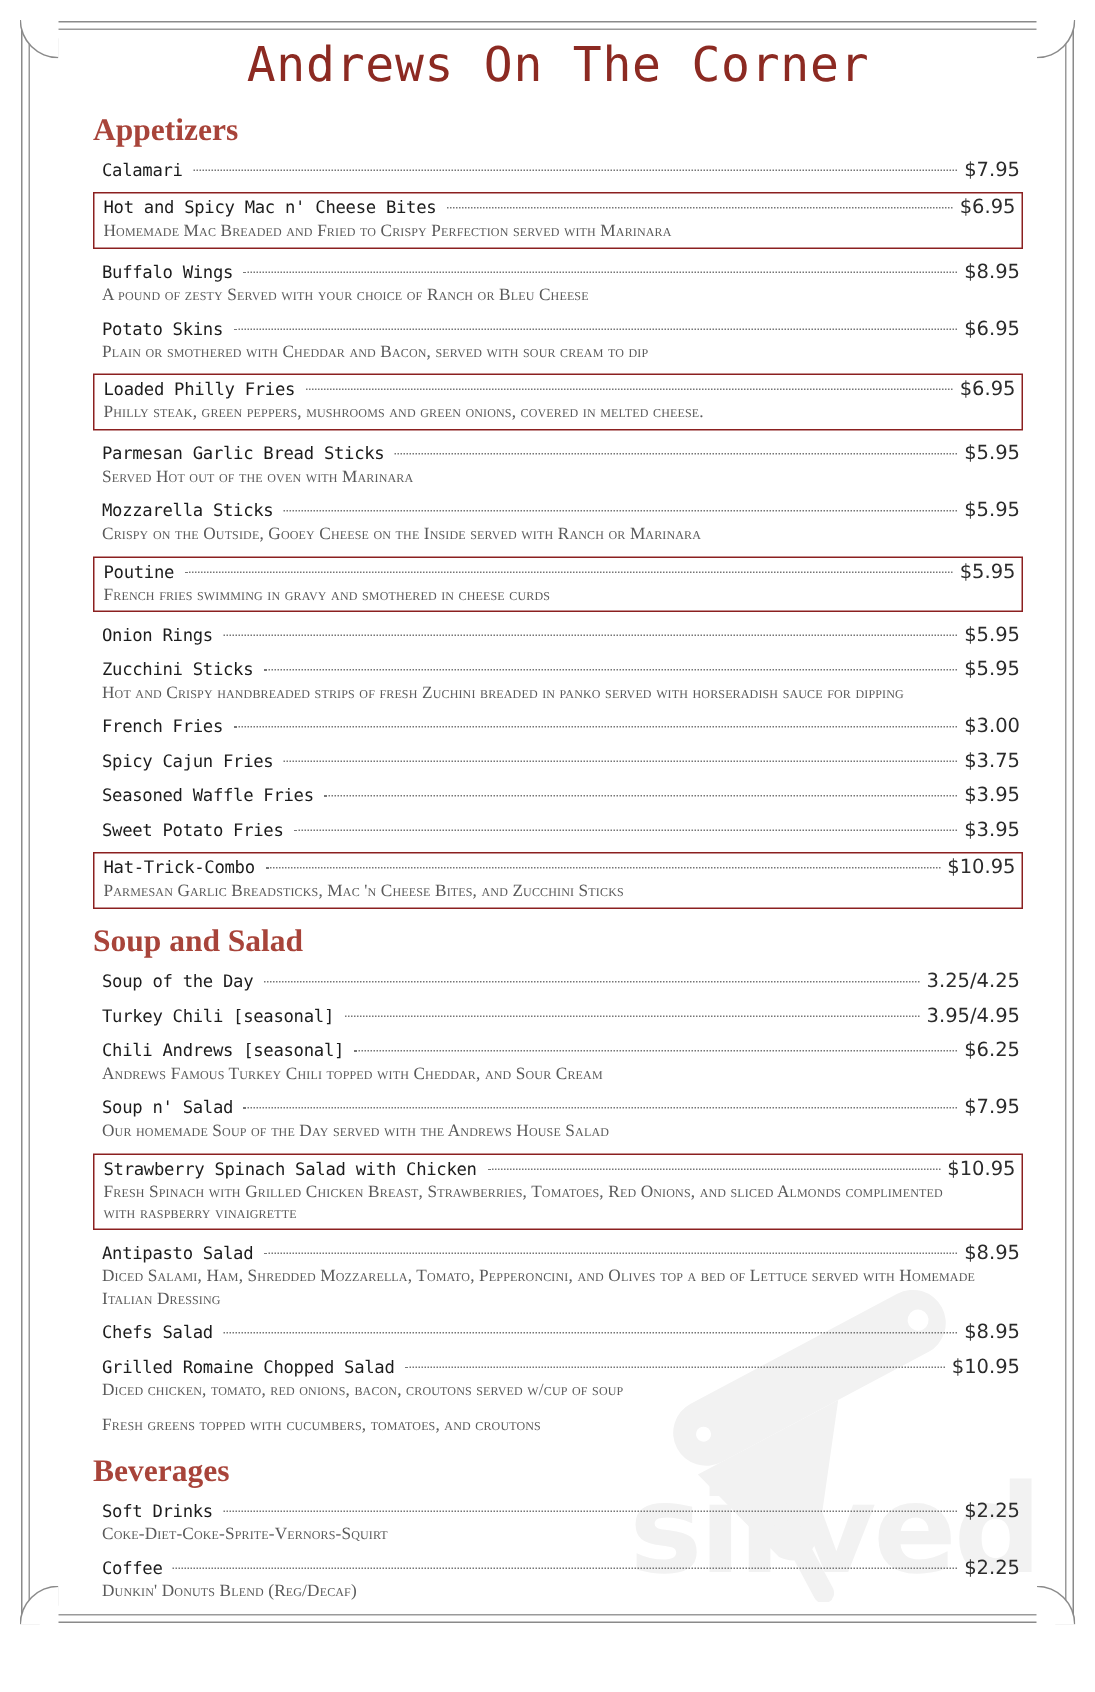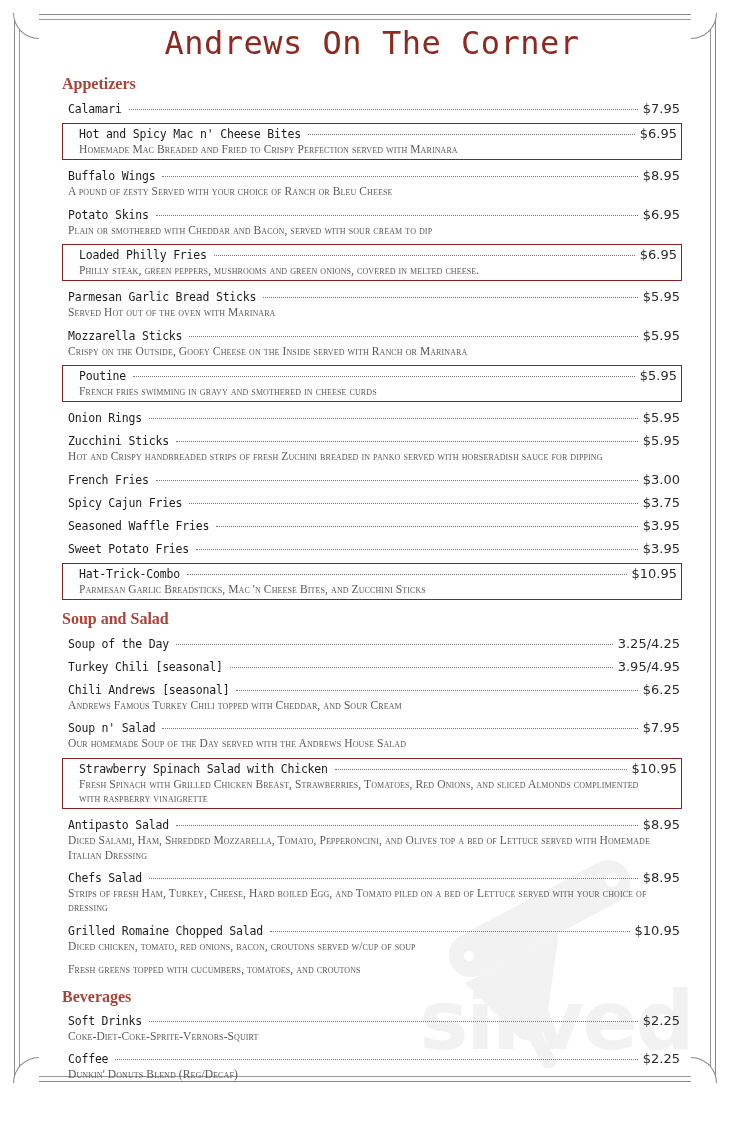--- a/index.html
+++ b/index.html
@@ -93,38 +93,38 @@
     font-size: 32px;
     font-weight: normal;
     color: #8c2a22;
     letter-spacing: 0.5px;
     margin: 0 0 14px 0;
     line-height: 1.1;
   }
 
   .section-heading {
     font-family: "Liberation Serif", serif;
-    font-size: 16px;
+    font-size: 21px;
     color: #a8443a;
     margin: 10px 0 7px 0;
     line-height: 1.1;
   }
   .section:first-of-type .section-heading { margin-top: 0; }
 
   .items { }
 
   .item {
     position: relative;
     padding: 1px 2px 1px 6px;
     margin: 0 0 6px 0;
     box-sizing: border-box;
   }
   .item.highlight {
     border: 1px solid #8B2020;
-    padding: 2px 4px 3px 16px;
+    padding: 2px 4px 3px 6px;
     margin-bottom: 7px;
   }
 
   .item-line {
     display: flex;
     align-items: baseline;
     width: 100%;
   }
   .item-name {
     font-family: "DejaVu Sans Mono", monospace;
@@ -354,21 +354,20 @@
               <span class="item-price">$8.95</span>
             </div>
             <div class="item-desc">Diced Salami, Ham, Shredded Mozzarella, Tomato, Pepperoncini, and Olives top a bed of Lettuce served with Homemade Italian Dressing</div>
           </div>
           <div class="item">
             <div class="item-line">
               <span class="item-name">Chefs Salad</span>
               <span class="dots"></span>
               <span class="item-price">$8.95</span>
             </div>
-            <div class="item-desc">Strips of fresh Ham, Turkey, Cheese, Hard boiled Egg, and Tomato piled on a bed of Lettuce served with your choice of dressing</div>
           </div>
           <div class="item">
             <div class="item-line">
               <span class="item-name">Grilled Romaine Chopped Salad</span>
               <span class="dots"></span>
               <span class="item-price">$10.95</span>
             </div>
             <div class="item-desc">Diced chicken, tomato, red onions, bacon, croutons served w/cup of soup</div>
           </div>
           <div class="item">

